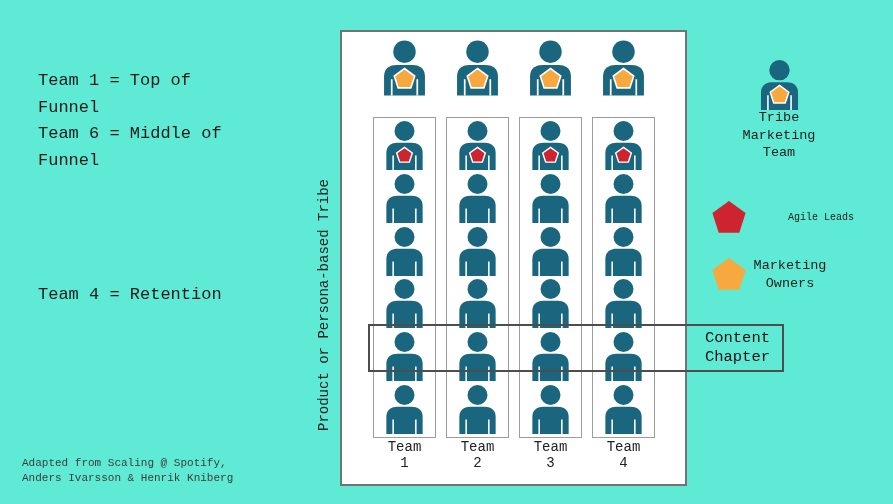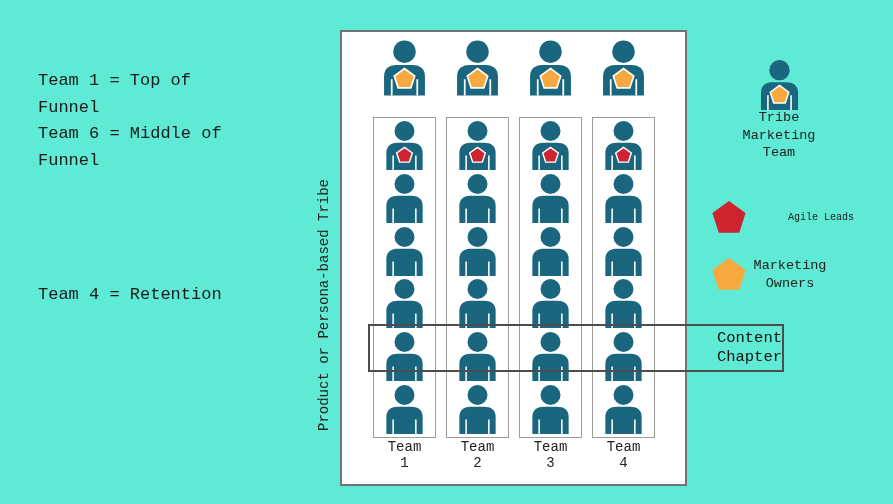--- a/index.html
+++ b/index.html
@@ -15,21 +15,21 @@
   
   .tribe-box{position:absolute;left:340px;top:30px;width:347px;height:456px;border:2px solid #737373;box-sizing:border-box;background:#fff;}
   .vertical-label{position:absolute;left:324px;top:305px;transform:translate(-50%,-50%) rotate(-90deg);white-space:nowrap;font-size:14px;color:#222;}
   .owner-slot{position:absolute;top:8px;width:63px;display:flex;justify-content:center;}
   .owner-slot svg{width:47px;height:56px;display:block;}
   .team-box{position:absolute;top:85px;width:63px;height:321px;border:1.5px solid #9c9c9c;box-sizing:border-box;display:flex;flex-direction:column;justify-content:space-between;align-items:center;padding:3px 0;background:transparent;}
   .team-box svg{width:45px;height:49px;display:block;}
   .team-label{position:absolute;top:407px;width:63px;text-align:center;font-size:14px;line-height:16px;color:#222;}
   
   .chapter-box{position:absolute;left:368px;top:324px;width:416px;height:48px;border:2px solid #4d4d4d;box-sizing:border-box;display:flex;align-items:center;justify-content:flex-end;background:transparent;}
-  .chapter-label{font-size:15.5px;line-height:19px;color:#111;text-align:left;}
+  .chapter-label{font-size:15.5px;line-height:19px;color:#111;text-align:left;margin-right:12px;}
   
   .cmo-icon{position:absolute;left:756px;top:60px;width:47px;height:50px;}
   .cmo-icon svg{width:47px;height:50px;display:block;}
   .cmo-label{position:absolute;left:734px;top:109px;width:90px;text-align:center;font-size:13.5px;line-height:17.5px;color:#222;}
   .legend-penta{position:absolute;width:38px;height:36px;}
   .lp-red{left:710px;top:200px;}
   .lp-orange{left:710px;top:257px;}
   .legend-penta svg{width:38px;height:36px;display:block;}
   .agile-leads-label{position:absolute;left:788px;top:212px;font-size:10px;color:#222;}
   .mo-label{position:absolute;left:750px;top:257px;width:80px;text-align:center;font-size:13.5px;line-height:18px;color:#222;}
@@ -42,20 +42,24 @@
 </style>
 </head>
 <body>
 
 <div id="stage">
 
   <div class="team-def t1">Team 1 = Top of Funnel</div>
   <div class="team-def t2">Team 6 = Middle of Funnel</div>
   <div class="team-def t4">Team 4 = Retention</div>
 
+  <div class="attribution">
+    <div>Adapted from Scaling @ Spotify,</div>
+    <div>Anders Ivarsson &amp; Henrik Kniberg</div>
+  </div>
 
   <div class="vertical-label">Product or Persona-based Tribe</div>
 
   <div class="tribe-box" id="tribeBox">
       <div class="owner-slot" style="left: 31px;">
         <svg viewBox="0 0 46 54" xmlns="http://www.w3.org/2000/svg">
     <circle cx="23" cy="11" r="11" fill="#1A667E"></circle>
     <path d="M3,54 L3,35 C3,27 9,24 15,24 L31,24 C37,24 43,27 43,35 L43,54 Z" fill="#1A667E"></path>
     <path d="M10.5,54 L10.5,38 M35.5,54 L35.5,38" stroke="#fff" stroke-width="1.7" fill="none"></path>
     <polygon points="23.0,27.5 33.0,34.8 29.2,46.5 16.8,46.5 13.0,34.8" fill="#F7A83E" stroke="#fff" stroke-width="1.6"></polygon>

